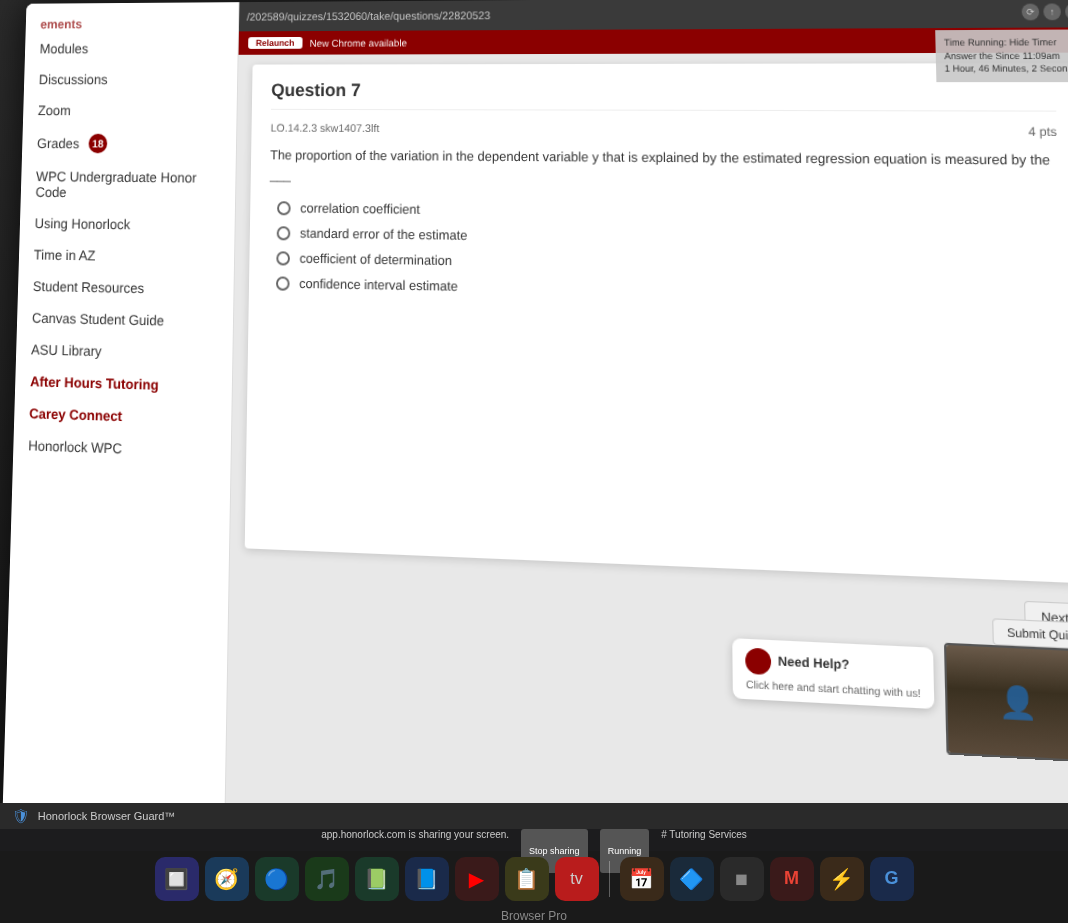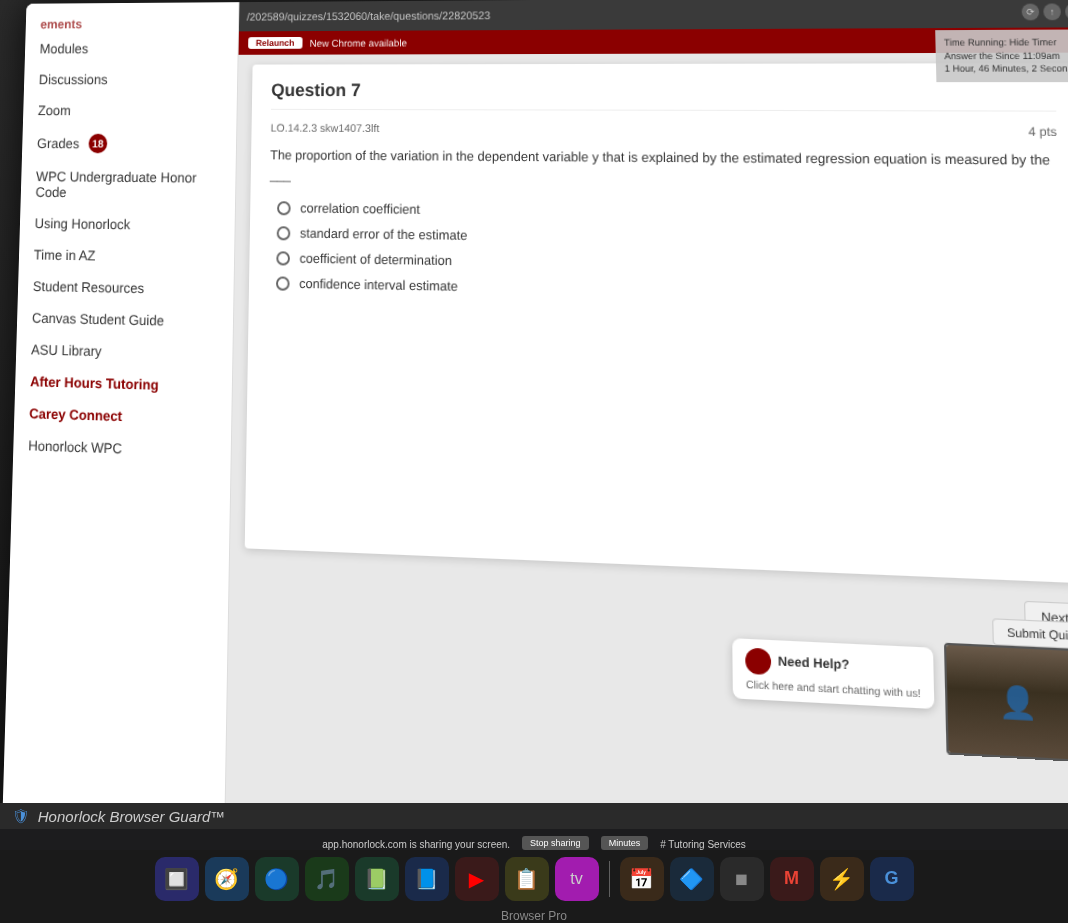--- a/index.html
+++ b/index.html
@@ -317,52 +317,51 @@
       background: #2a2a2a;
       height: 28px;
       display: flex;
       align-items: center;
       padding: 0 12px;
       gap: 8px;
     }
 
     .honorlock-label {
       color: #ccc;
-      font-size: 15px;
+      font-size: 11px;
       display: flex;
       align-items: center;
       gap: 6px;
-      font-style: italic;
     }
 
     .shield-icon {
       color: #4a90d9;
       font-size: 14px;
     }
 
     .sharing-bar {
       background: #1c1c1e;
       height: 22px;
       width: 100%;
       display: flex;
-      align-items: flex-end;
+      align-items: flex-start;
       justify-content: center;
       gap: 12px;
     }
 
     .sharing-text {
       color: #ccc;
       font-size: 10px;
     }
 
     .sharing-btn {
       background: #555;
       border: none;
       border-radius: 3px;
-      padding: 2px 8px;
+      padding: 17px 8px;
       font-size: 9px;
       color: white;
       cursor: pointer;
     }
 
     .dock {
       display: flex;
       align-items: center;
       gap: 6px;
       height: 60px;
@@ -568,34 +567,34 @@
   <div class="taskbar">
 
     <div class="honorlock-bar">
       <span class="shield-icon">🛡</span>
       <span class="honorlock-label">Honorlock Browser Guard™</span>
     </div>
 
     <div class="sharing-bar">
       <span class="sharing-text">app.honorlock.com is sharing your screen.</span>
       <button class="sharing-btn">Stop sharing</button>
-      <button class="sharing-btn">Minutes</button>
+      <button class="sharing-btn">Running</button>
       <span class="sharing-text"># Tutoring Services</span>
     </div>
 
     <div class="dock">
       <div class="dock-item" style="background:#2a2a6a; font-size:20px;">🔲</div>
       <div class="dock-item" style="background:#1a3a5a; font-size:20px;">🧭</div>
       <div class="dock-item" style="background:#1a3a2a; font-size:20px;">🔵</div>
       <div class="dock-item" style="background:#1a3a1a; font-size:20px;">🎵</div>
       <div class="dock-item" style="background:#1a3a2a; font-size:20px;">📗</div>
       <div class="dock-item" style="background:#1a2a4a; font-size:20px;">📘</div>
       <div class="dock-item" style="background:#3a1a1a; font-size:20px; color:red;">▶</div>
       <div class="dock-item" style="background:#3a3a1a; font-size:20px;">📋</div>
-      <div class="dock-item" style="background:#a21caf; font-size:16px; color:#ccc;">tv</div>
+      <div class="dock-item" style="background:#b91c1c; font-size:16px; color:#ccc;">tv</div>
       <div class="dock-divider"></div>
       <div class="dock-item" style="background:#3a2a1a; font-size:20px;">📅</div>
       <div class="dock-item" style="background:#1a2a3a; font-size:20px;">🔷</div>
       <div class="dock-item" style="background:#2a2a2a; font-size:16px; color:#888;">◼</div>
       <div class="dock-item" style="background:#3a1a1a; font-size:18px; color:#ea4335; font-weight:bold;">M</div>
       <div class="dock-item" style="background:#3a2a1a; font-size:20px;">⚡</div>
       <div class="dock-item" style="background:#1a2a4a; font-size:18px; color:#4a90d9; font-weight:bold;">G</div>
     </div>
 
     <div class="macbook-text">Browser Pro</div>

